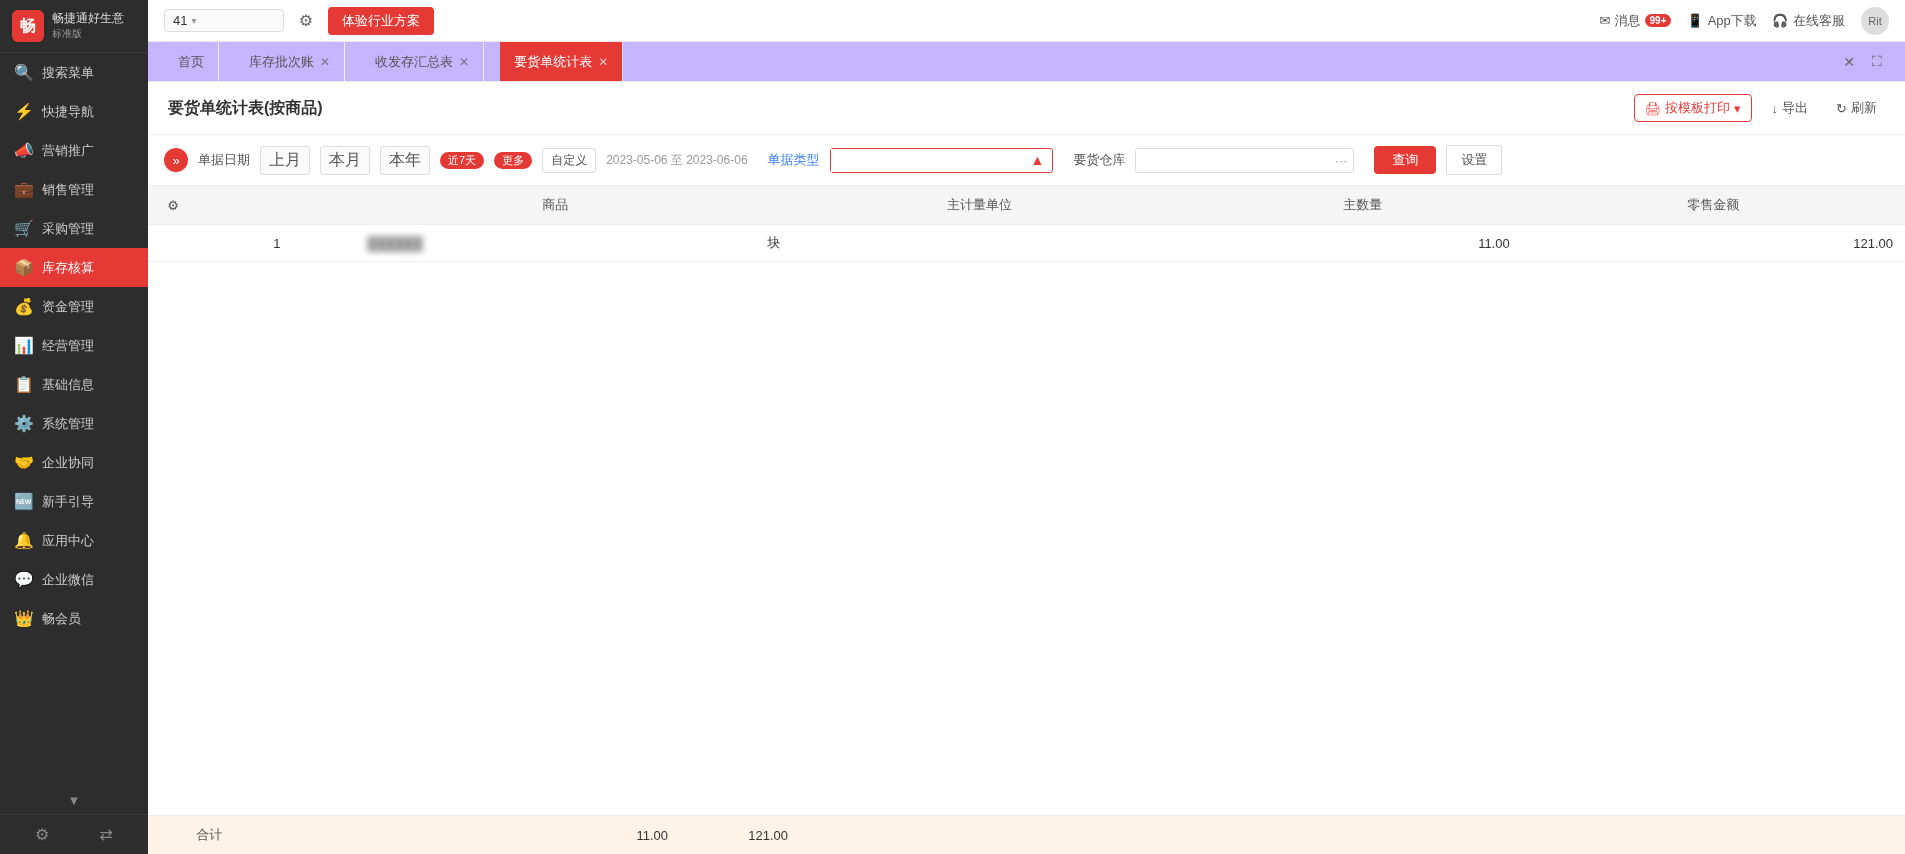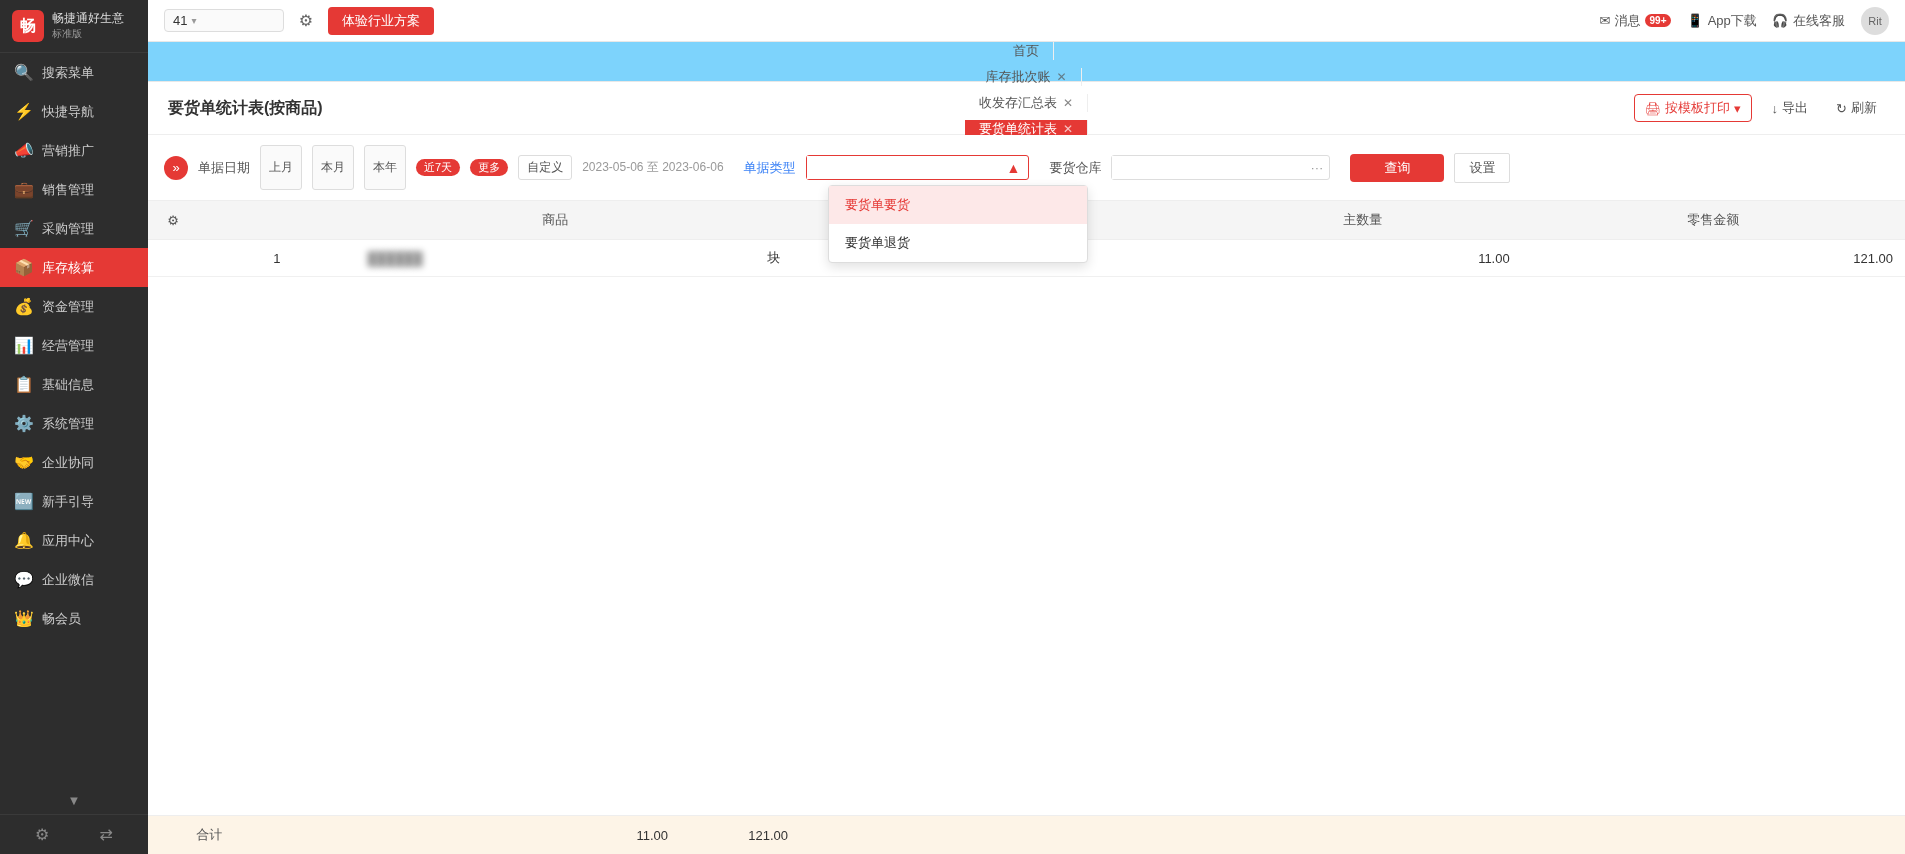--- a/index.html
+++ b/index.html
@@ -159,27 +159,26 @@
     .avatar {
       width: 28px;
       height: 28px;
       background: #ddd;
       border-radius: 50%;
     }
 
     
     .tab-bar {
       height: 40px;
-      background: #7dd3fc;
+      background: #c4b5fd;
       display: flex;
       align-items: center;
       padding: 0 16px;
       border-bottom: 1px solid #e8e8e8;
-      gap: 8px;
-      flex-direction: column;
+      gap: 16px;
     }
     .tab {
       display: flex;
       align-items: center;
       gap: 6px;
       padding: 0 14px;
       height: 100%;
       cursor: pointer;
       font-size: 13px;
       color: #555;
@@ -284,25 +283,25 @@
       color: white;
       font-size: 14px;
       flex-shrink: 0;
     }
     .filter-label {
       font-size: 13px;
       color: #555;
       flex-shrink: 0;
     }
     .date-btn {
-      padding: 13px 8px;
+      padding: 3px 8px;
       border: 1px solid #ddd;
       border-radius: 3px;
       cursor: pointer;
-      font-size: 12px;
+      font-size: 16px;
       color: #555;
       background: #fafafa;
     }
     .date-tag {
       background: #e53935;
       color: white;
       border-radius: 10px;
       padding: 1px 8px;
       font-size: 11px;
       cursor: pointer;
@@ -371,21 +370,21 @@
     .filter-warehouse-more {
       padding: 0 6px;
       color: #999;
       cursor: pointer;
     }
     .query-btn {
       background: #e53935;
       color: white;
       border: none;
       border-radius: 4px;
-      padding: 5px 34px;
+      padding: 5px 18px;
       cursor: pointer;
       font-size: 13px;
       margin-left: 10px;
     }
     .settings-btn {
       border: 1px solid #ddd;
       background: #fff;
       border-radius: 2px;
       padding: 5px 14px;
       cursor: pointer;
@@ -661,25 +660,20 @@
 
       <span class="filter-warehouse-label">要货仓库</span>
       <div class="filter-warehouse-input-wrap">
         <input class="filter-warehouse-input" type="text" value="" style="">
         <span class="filter-warehouse-more">···</span>
       </div>
 
       <button class="query-btn">查询</button>
       <button class="settings-btn">设置</button>
 
-      <div class="dropdown-overlay">
-
-      <div class="dropdown-item selected">要货单要货</div>
-          <div class="dropdown-item">要货单退货</div>
-        </div>
     </div>
 
     <div class="table-wrap">
       <table class="data-table">
         <thead>
           <tr>
             <th class="center" style="width:50px;">
               <div class="settings-col">
                   <span>⚙</span>
                 </div>

